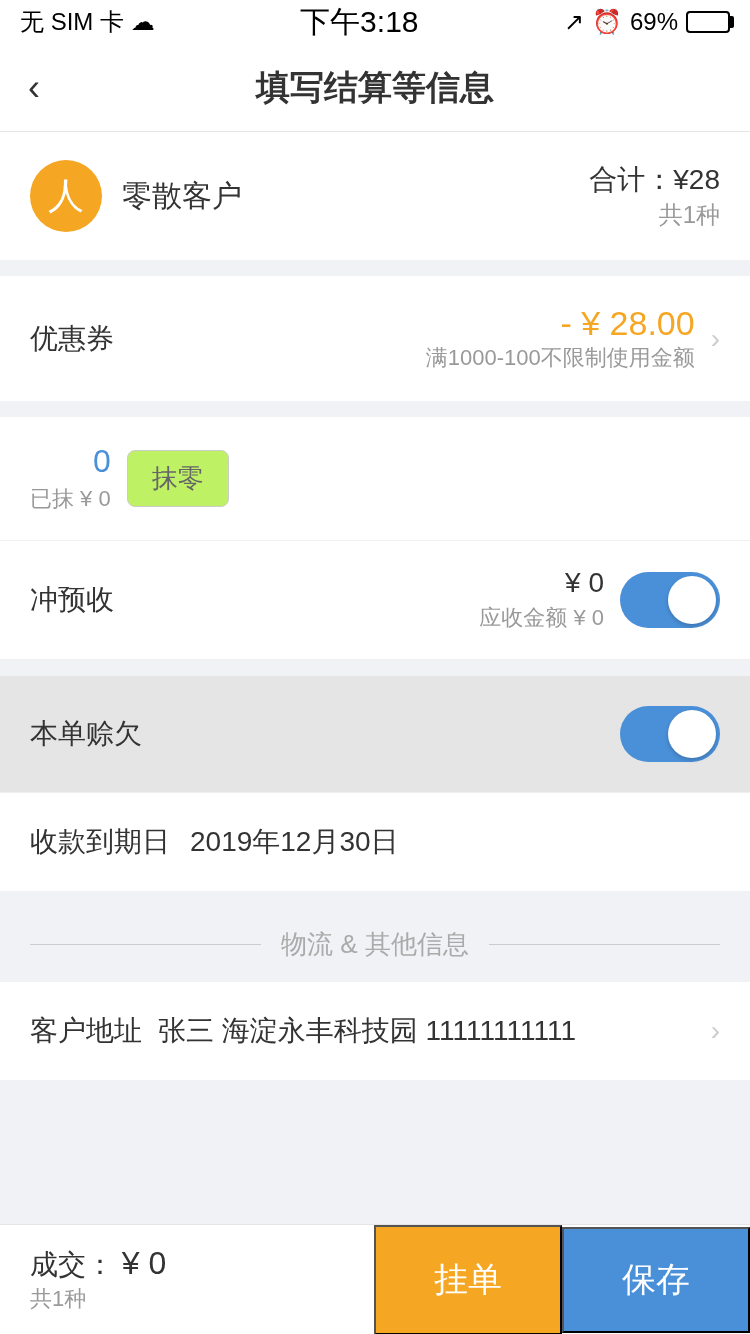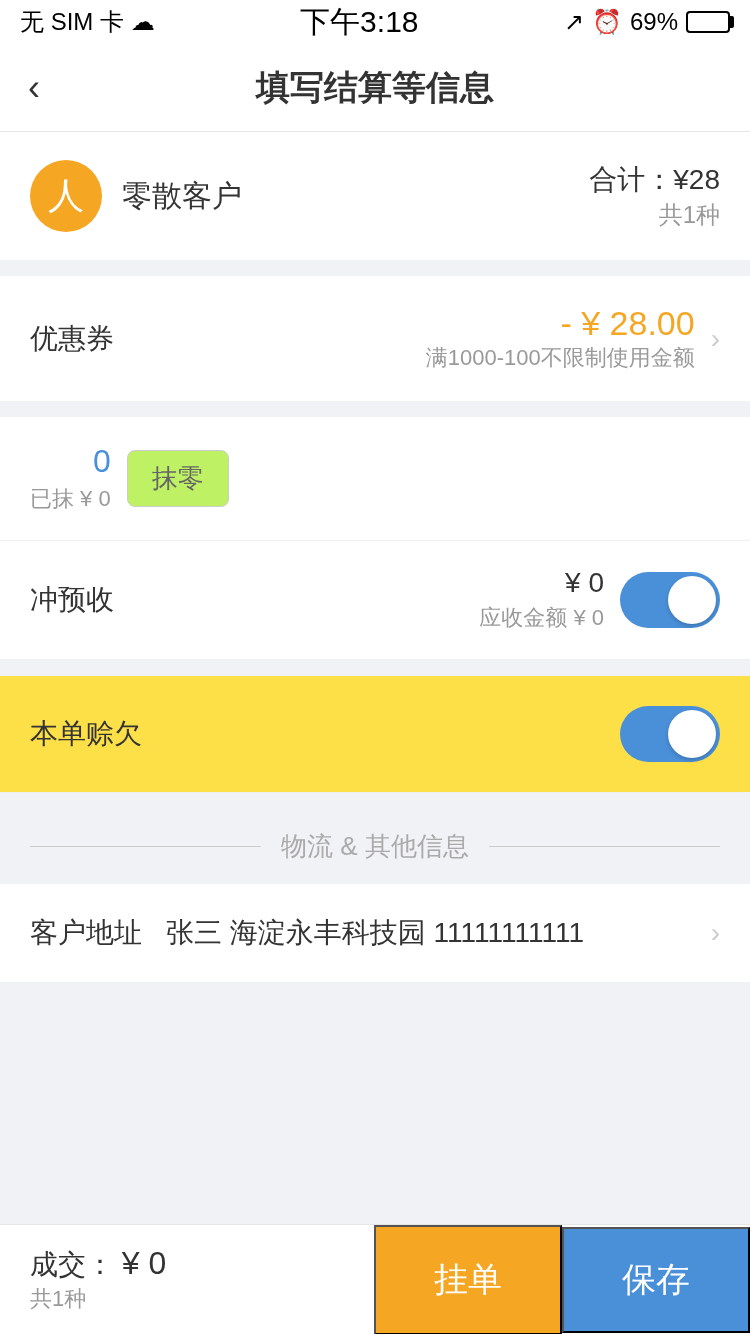--- a/index.html
+++ b/index.html
@@ -207,21 +207,21 @@
       top: 4px; right: 4px;
       box-shadow: 0 2px 4px rgba(0,0,0,0.2);
     }
 
     
     .debit-row {
       display: flex;
       align-items: center;
       justify-content: space-between;
       padding: 30px 30px;
-      background: #fde047;
+      background: #e5e5e5;
       border-bottom: 1px solid #f0f0f0;
       margin-top: 16px;
     }
     .debit-label {
       font-size: 28px;
       color: #333;
     }
 
     
     .due-row {
@@ -259,21 +259,21 @@
       height: 1px;
       background: #ccc;
     }
 
     
     .address-row {
       display: flex;
       align-items: center;
       padding: 30px 30px;
       background: #fff;
-      gap: 16px;
+      gap: 8px;
     }
     .address-label {
       font-size: 28px;
       color: #333;
       min-width: 120px;
     }
     .address-value {
       font-size: 28px;
       color: #333;
       flex: 1;
@@ -410,20 +410,24 @@
     </div>
   </div>
 
   <div class="card">
     <div class="debit-row">
       <span class="debit-label">本单赊欠</span>
       <div class="toggle">
         <div class="toggle-knob"></div>
       </div>
     </div>
+    <div class="due-row">
+      <span class="due-label">收款到期日</span>
+      <span class="due-value">2019年12月30日</span>
+    </div>
   </div>
 
   <div class="logistics-header">
     <span>物流 &amp; 其他信息</span>
   </div>
 
   <div class="card">
     <div class="address-row">
       <span class="address-label">客户地址</span>
       <span class="address-value">张三 海淀永丰科技园 11111111111</span>

